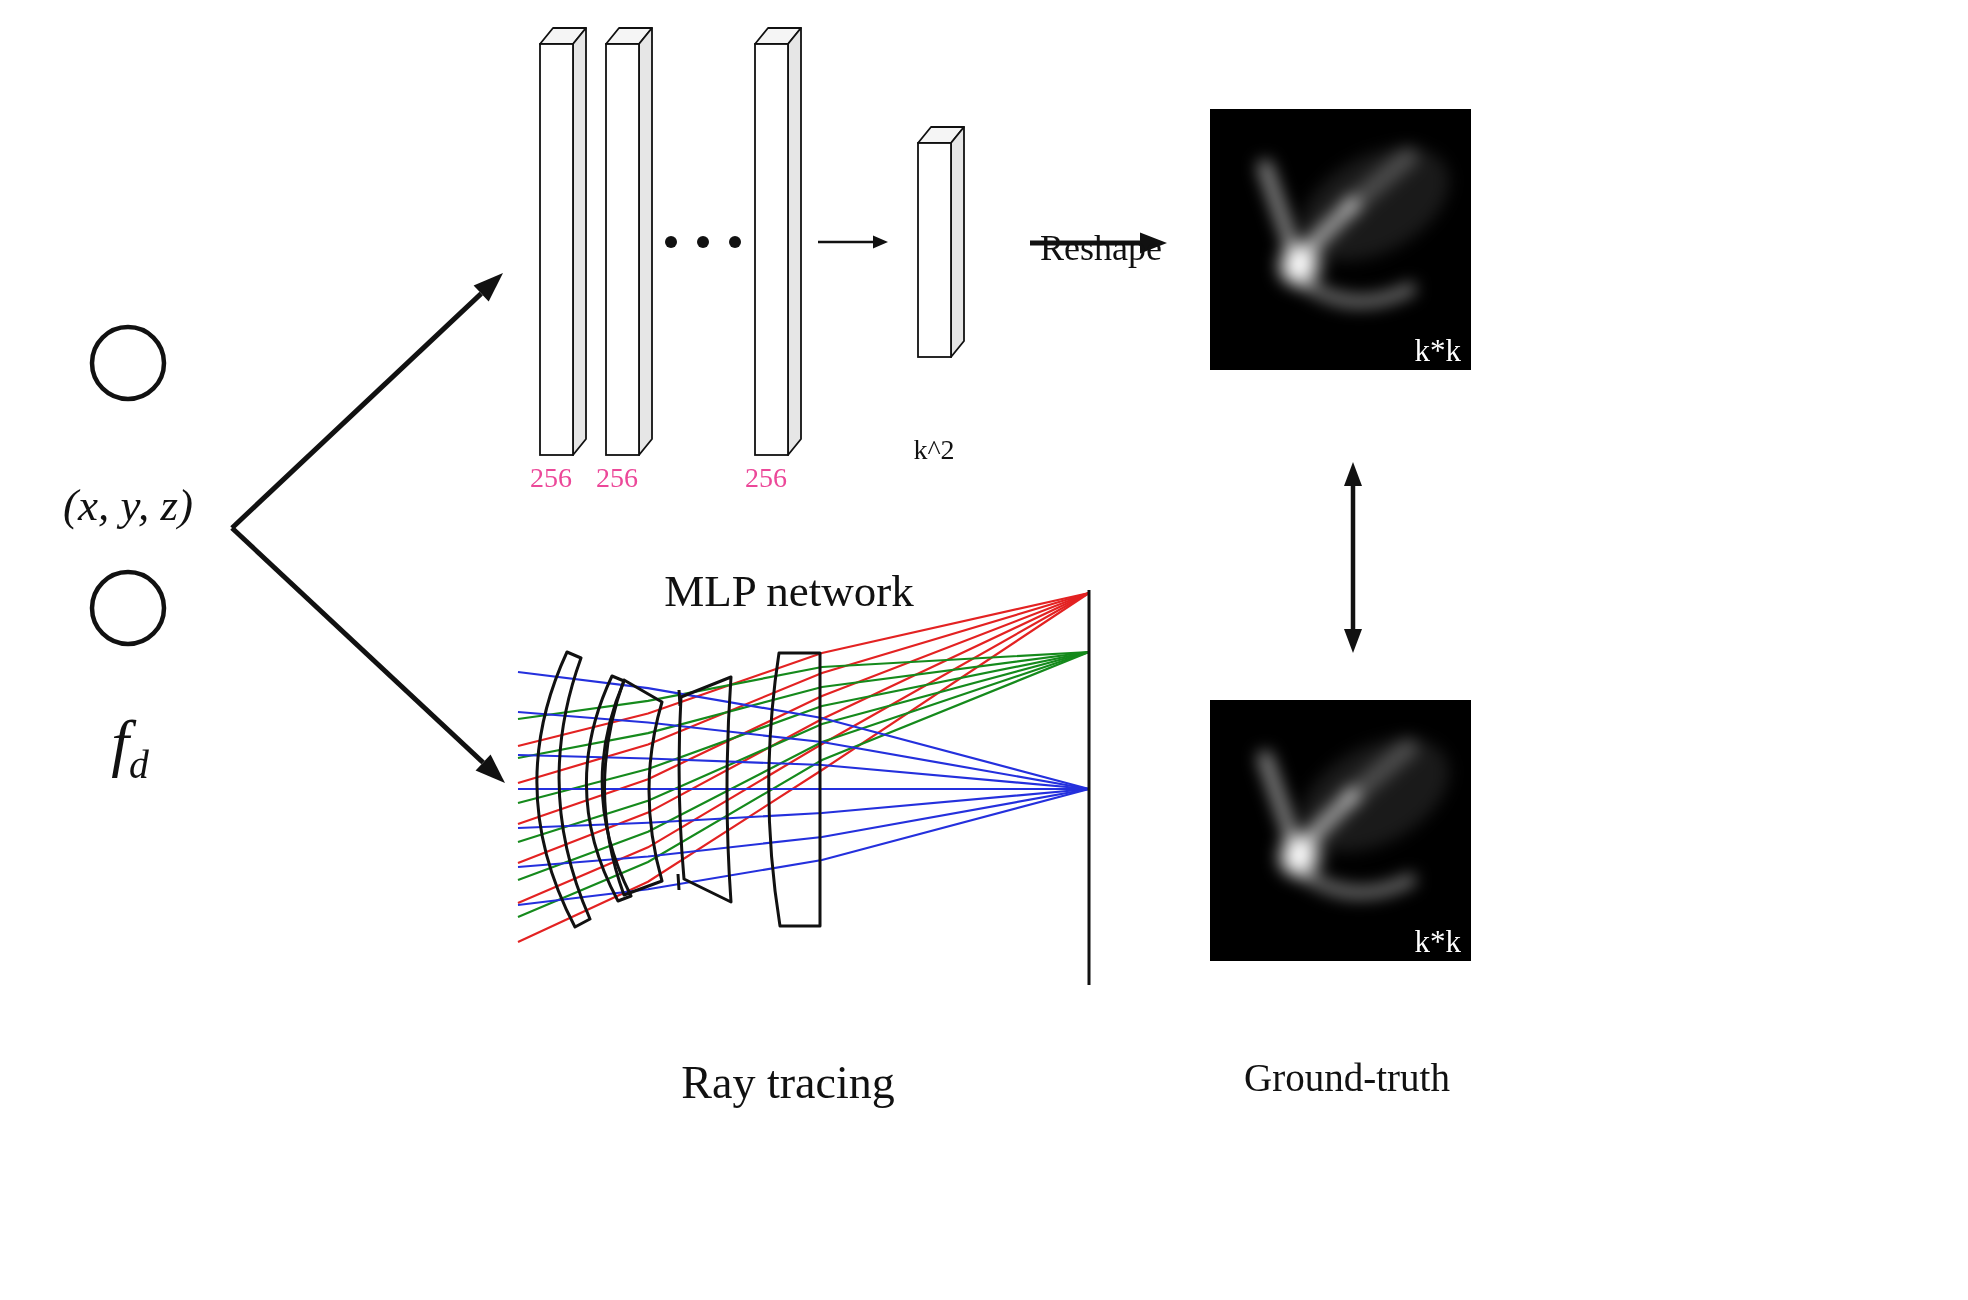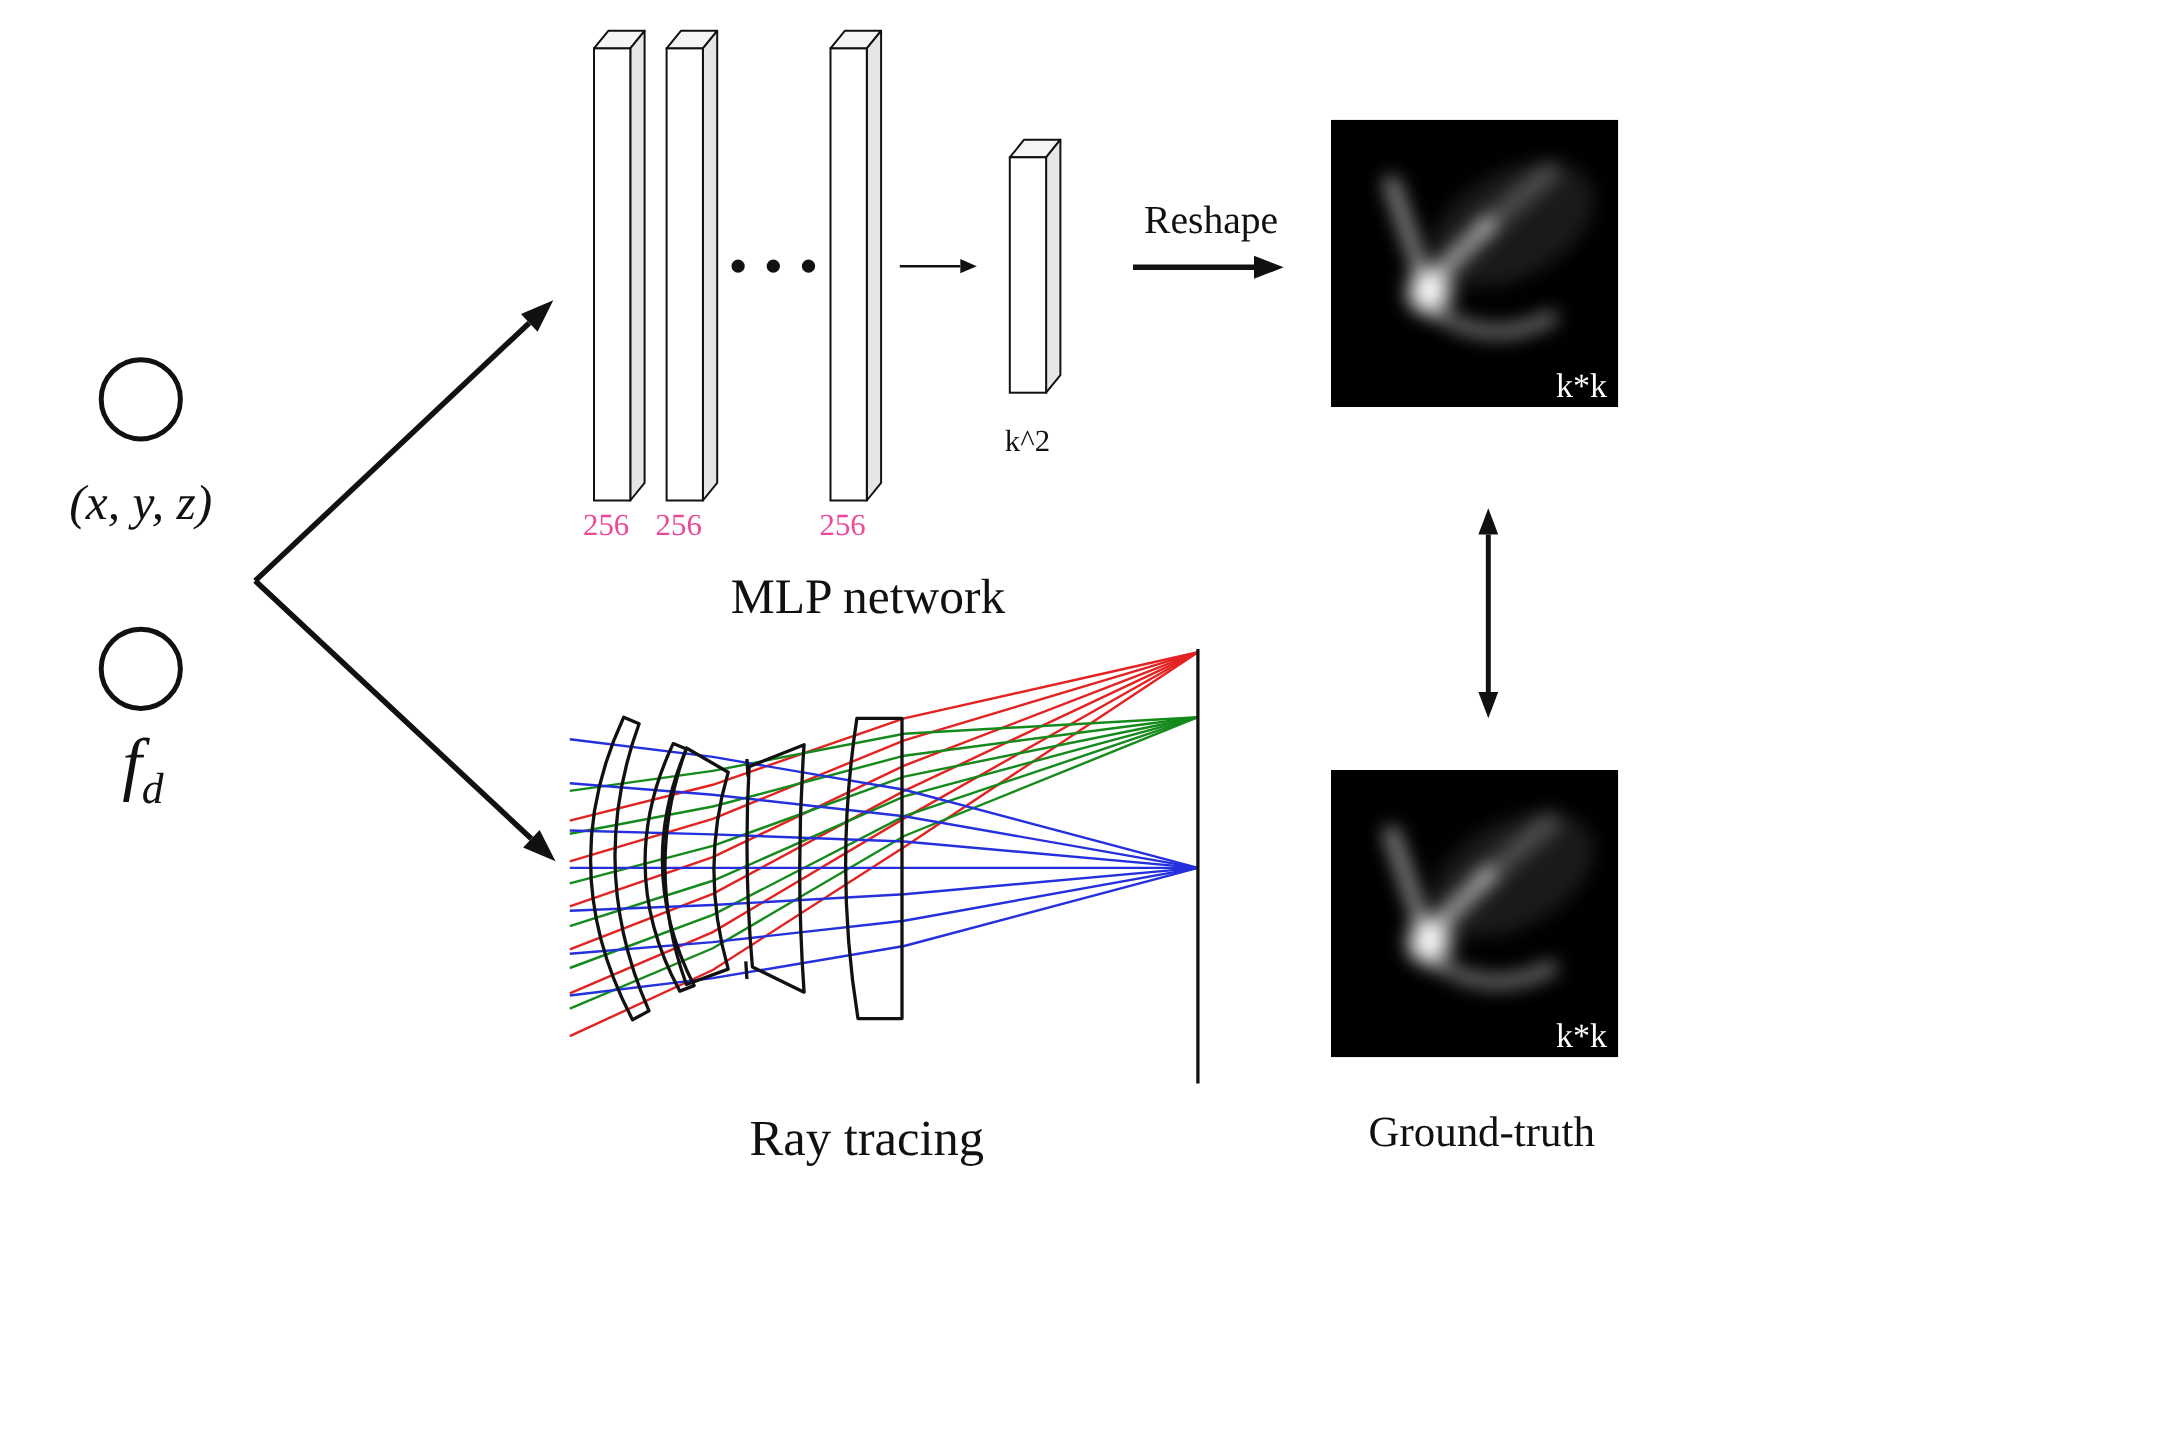--- a/index.html
+++ b/index.html
@@ -3,25 +3,25 @@
 <meta charset="utf-8">
 <style>
   html,body{margin:0;padding:0;background:#ffffff;}
   .canvas{
     position:relative;width:1968px;height:1300px;background:#ffffff;
     overflow:hidden;font-family:"Liberation Serif", serif;color:#111;
   }
   #lines{position:absolute;left:0;top:0;}
   .t{position:absolute;transform:translate(-50%,-50%);white-space:nowrap;
      line-height:1;color:#111;}
-  .serif{font-family:"Liberation Serif", serif;}
+  .serif{font-family:"Liberation Serif", serif;margin-top:48px;}
   .sans{font-family:Liberation Serif, serif;color:#ec4899;}
   .ital{font-style:italic;}
   .psf{
-    position:absolute;width:261px;height:261px;background:#0c4a6e;
+    position:absolute;width:261px;height:261px;background:#b91c1c;
   }
   .psf svg{position:absolute;left:0;top:0;}
   .kk{
     position:absolute;right:10px;bottom:4px;color:#fff;
     font-family:"Liberation Serif", serif;font-size:31px;line-height:1;
   }
 </style>
 </head>
 <body>
 

